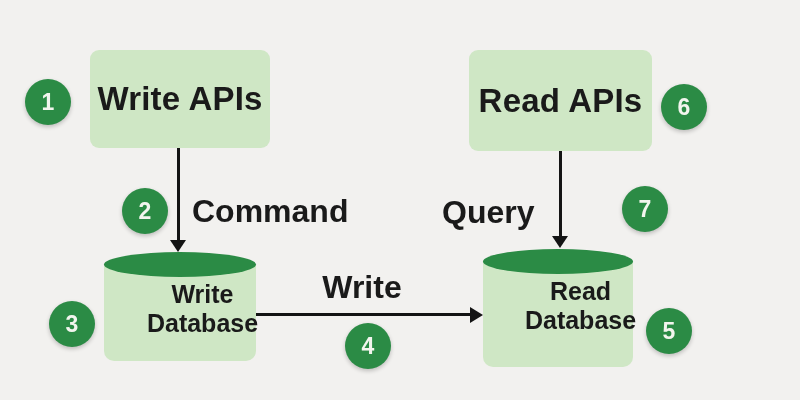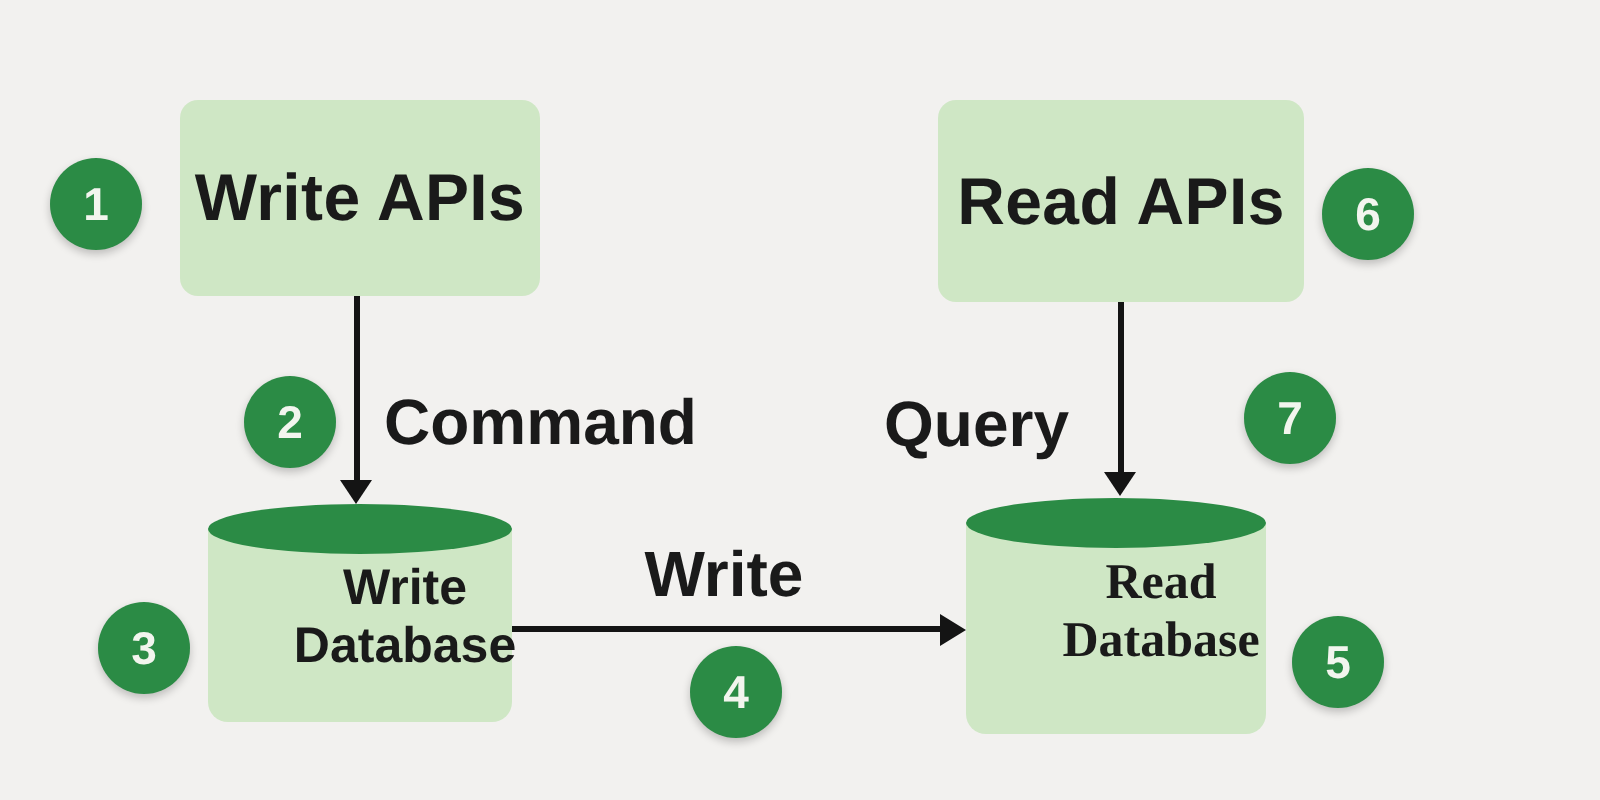--- a/index.html
+++ b/index.html
@@ -108,21 +108,21 @@
   </div>
 
   <div class="cylinder" style="left:104px;top:252px;width:152px;height:109px;">
     <div class="cyl-body">
       <div class="cyl-line">Write</div>
       <div class="cyl-line">Database</div>
     </div>
     <div class="cyl-top"></div>
   </div>
 
-  <div class="cylinder" style="left:483px;top:249px;width:150px;height:118px;font-family:Liberation Serif, serif;">
+  <div class="cylinder" style="left:483px;top:249px;width:150px;height:118px;">
     <div class="cyl-body">
       <div class="cyl-line">Read</div>
       <div class="cyl-line">Database</div>
     </div>
     <div class="cyl-top"></div>
   </div>
 
 </div>
 
 </body></html>

